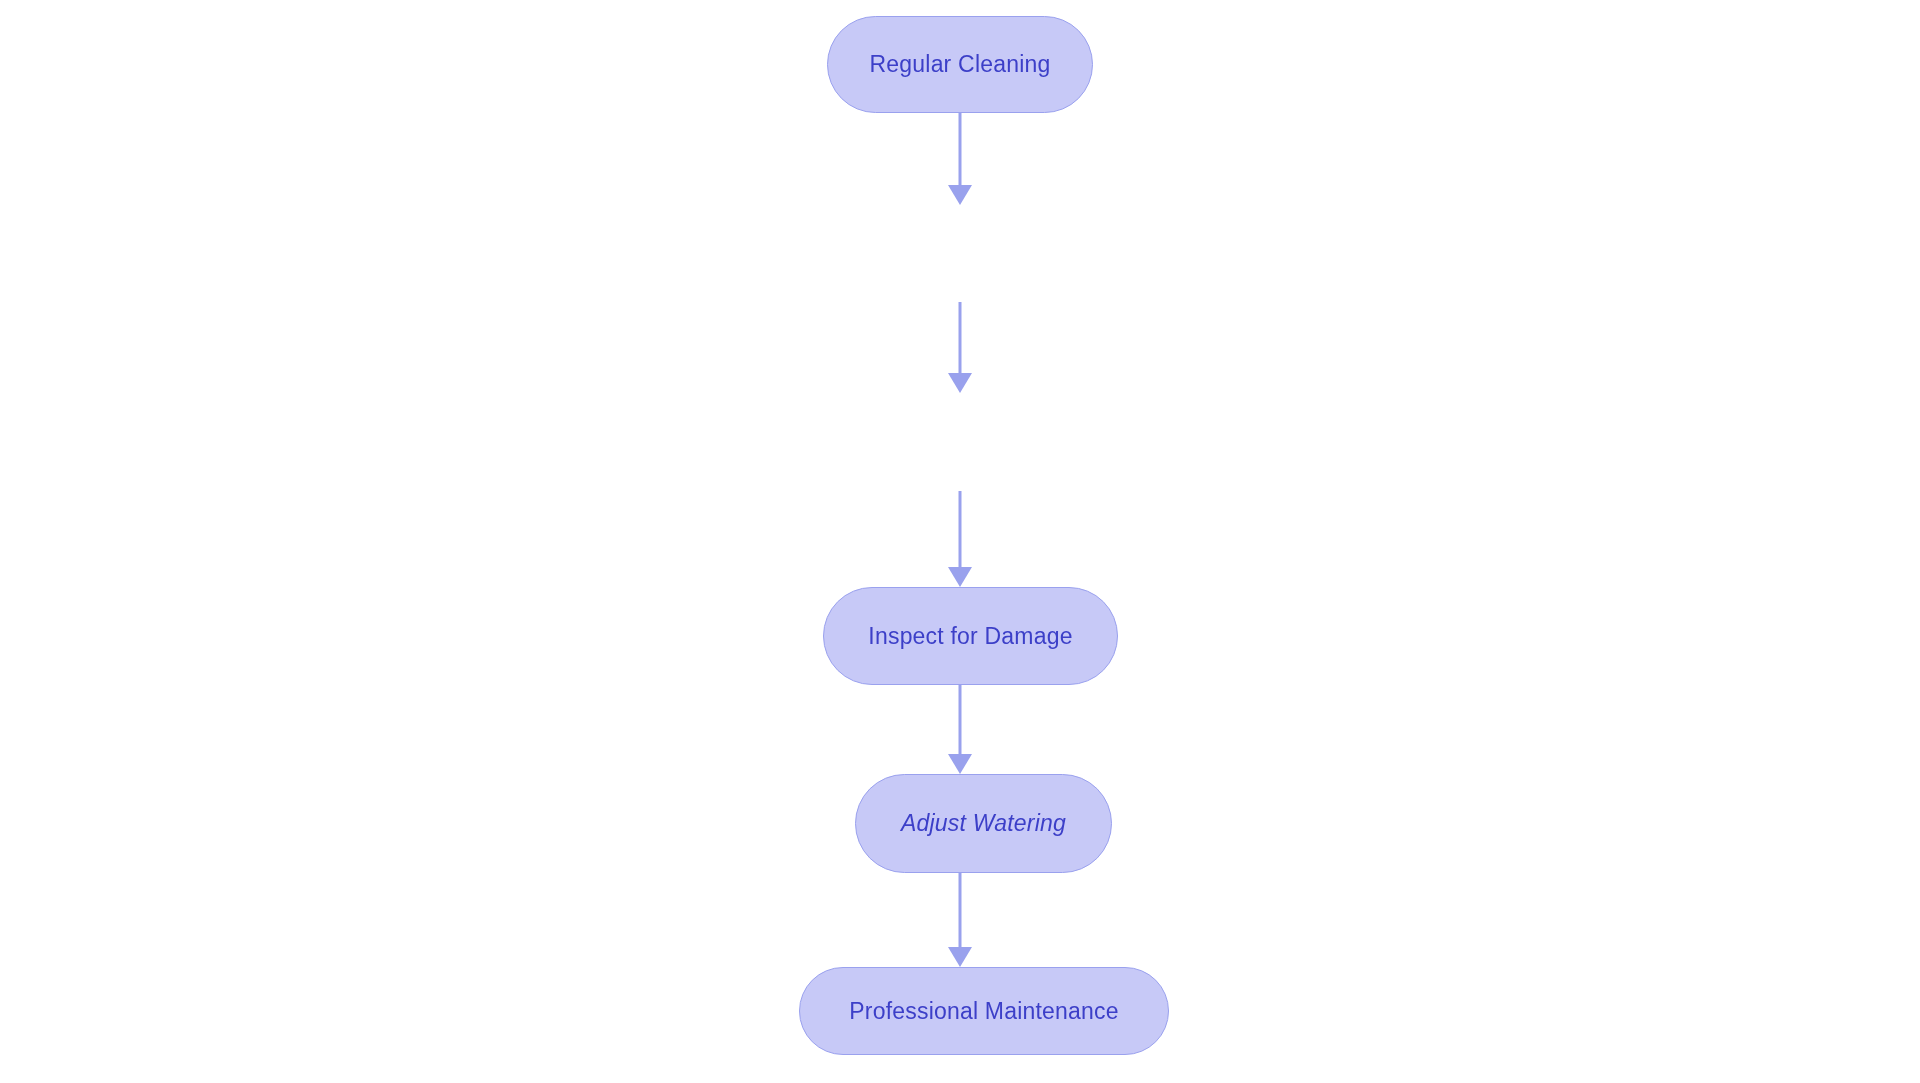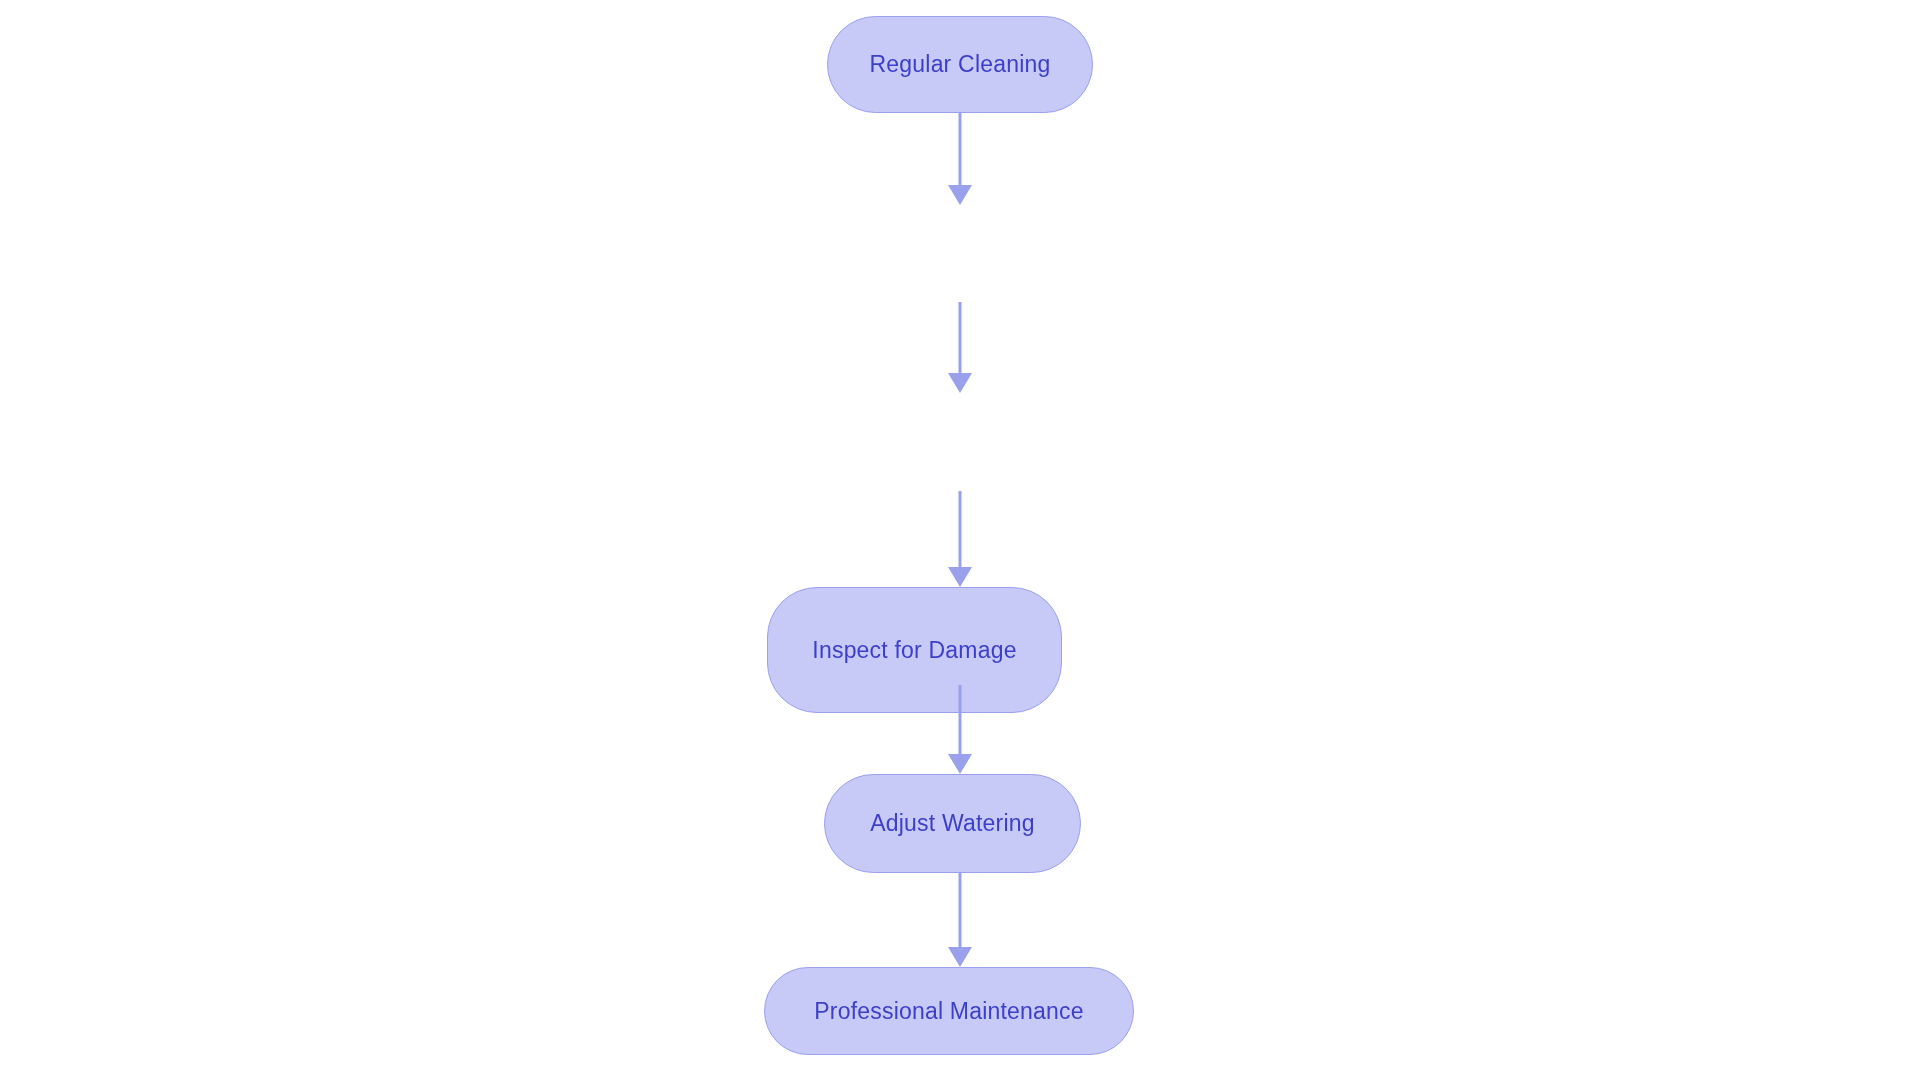--- a/index.html
+++ b/index.html
@@ -32,23 +32,23 @@
     color: var(--node-text);
     font-size: 23px;
     font-weight: 400;
     letter-spacing: 0.2px;
     text-align: center;
     white-space: nowrap;
   }
   .n1 { left: 827px; top: 16px;  width: 266px; height: 97px; }
   .n2 { left: 832px; top: 205px; width: 257px; height: 97px; }
   .n3 { left: 823px; top: 393px; width: 274px; height: 98px; }
-  .n4 { left: 767px; top: 587px; width: 295px; height: 126px; align-items: center; }
-  .n5 { left: 824px; top: 774px; width: 257px; height: 99px; }
-  .n6 { left: 764px; top: 967px; width: 370px; height: 88px; }
+  .n4 { left: 823px; top: 587px; width: 295px; height: 98px; align-items: center; }
+  .n5 { left: 855px; top: 774px; width: 257px; height: 99px; font-style: italic; }
+  .n6 { left: 799px; top: 967px; width: 370px; height: 88px; }
 
   .arrow {
     position: absolute;
     left: 948px;           
     width: 24px;
   }
   .a1 { top: 113px; height: 92px; }
   .a2 { top: 302px; height: 91px; }
   .a3 { top: 491px; height: 96px; }
   .a4 { top: 685px; height: 89px; }

